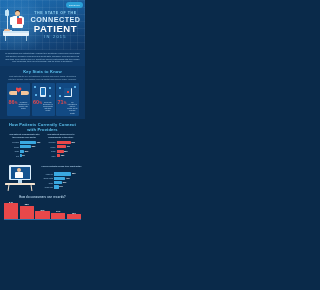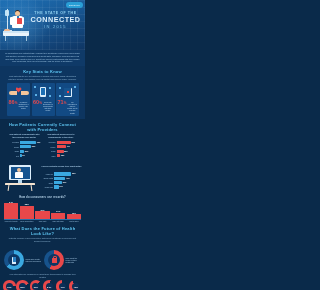--- a/index.html
+++ b/index.html
@@ -3,21 +3,21 @@
 <meta charset="utf-8">
 <style>
   * { margin:0; padding:0; box-sizing:border-box; }
   html,body { width:85px; height:290px; }
   body {
     font-family:"Liberation Sans", sans-serif;
     background:#0a2a4a;
     overflow:hidden;
     position:relative;
   }
-  .page { width:85px; height:290px; position:relative; overflow:hidden; }
+  .page { width:85px; height:220px; position:relative; overflow:hidden; }
 
   
   .header {
     position:relative; height:50px;
     background:linear-gradient(160deg,#1d6fb4 0%,#1a5f9e 35%,#14487e 70%,#0e3563 100%);
     overflow:hidden;
   }
   .hdr-grid {
     position:absolute; inset:0;
     background-image:
@@ -224,20 +224,21 @@
       <div class="doc-arm-r"></div>
       <div class="bed"></div>
       <div class="bed-sheet"></div>
       <div class="bed-leg1"></div>
       <div class="bed-leg2"></div>
     </div>
 
     <div class="title-block">
       <div class="t-small">THE STATE OF THE</div>
       <div class="t-big1">CONNECTED</div>
+      <div class="t-big2">PATIENT</div>
       <div class="t-year">IN 2015</div>
     </div>
   </div>
 
   <div class="intro">
     <p>To understand how patients today manage their healthcare experiences and engage with doctors, insurance companies and health data, Salesforce Research surveyed more than 1,700 adults in the U.S. about their current relationships with their primary care physicians, their use of technology and the future of healthcare.</p>
   </div>
 
   <div class="section stats-band">
     <div class="sec-title">Key Stats to Know</div>

